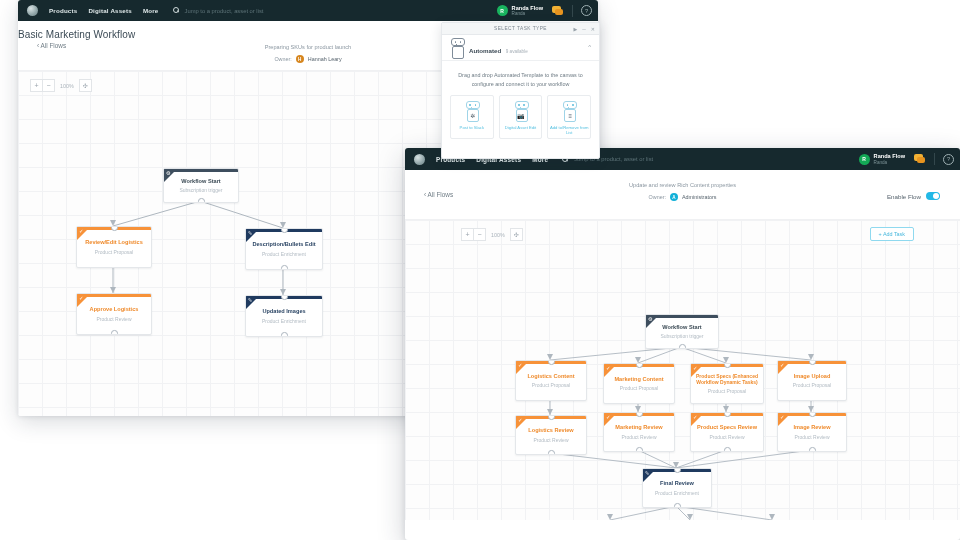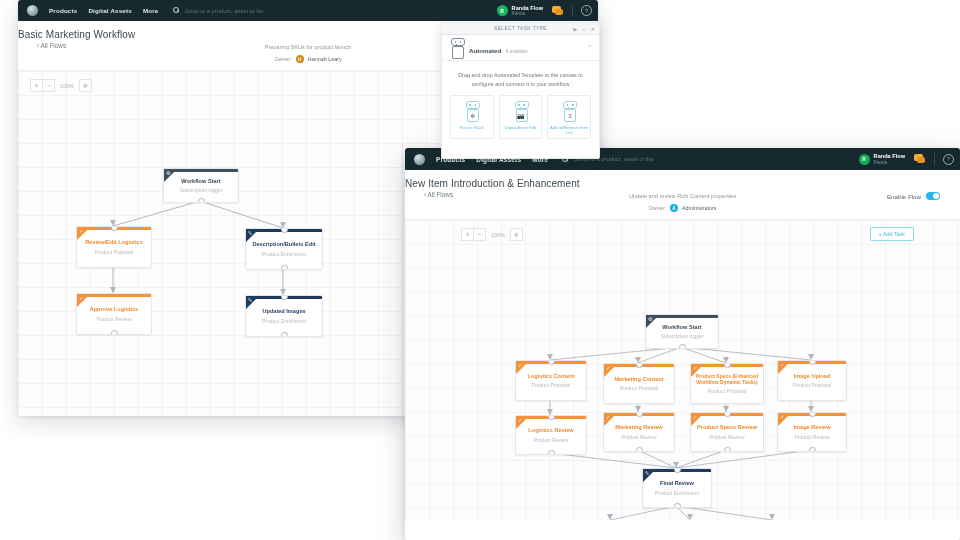--- a/index.html
+++ b/index.html
@@ -328,21 +328,20 @@
           <div class="s">Randa</div>
         </div>
         <div class="chat-ic"></div>
         <div class="divider-v"></div>
         <div class="help-ic">?</div>
       </div>
     </div>
 
     <div class="flowhead">
       <div class="allflows">‹ <span>All Flows</span></div>
-      <div class="flowtitle">New Item Introduction &amp; Enhancement</div>
       <div class="flowsub">Update and review Rich Content properties</div>
       <div class="ownerrow">
         <span class="ownerlbl">Owner:</span>
         <span class="ownerav">A</span>
         <span class="ownernm">Administrators</span>
       </div>
       <div class="enablewrap">
         <span class="enablelbl">Enable Flow</span>
         <span class="toggle"></span>
       </div>

